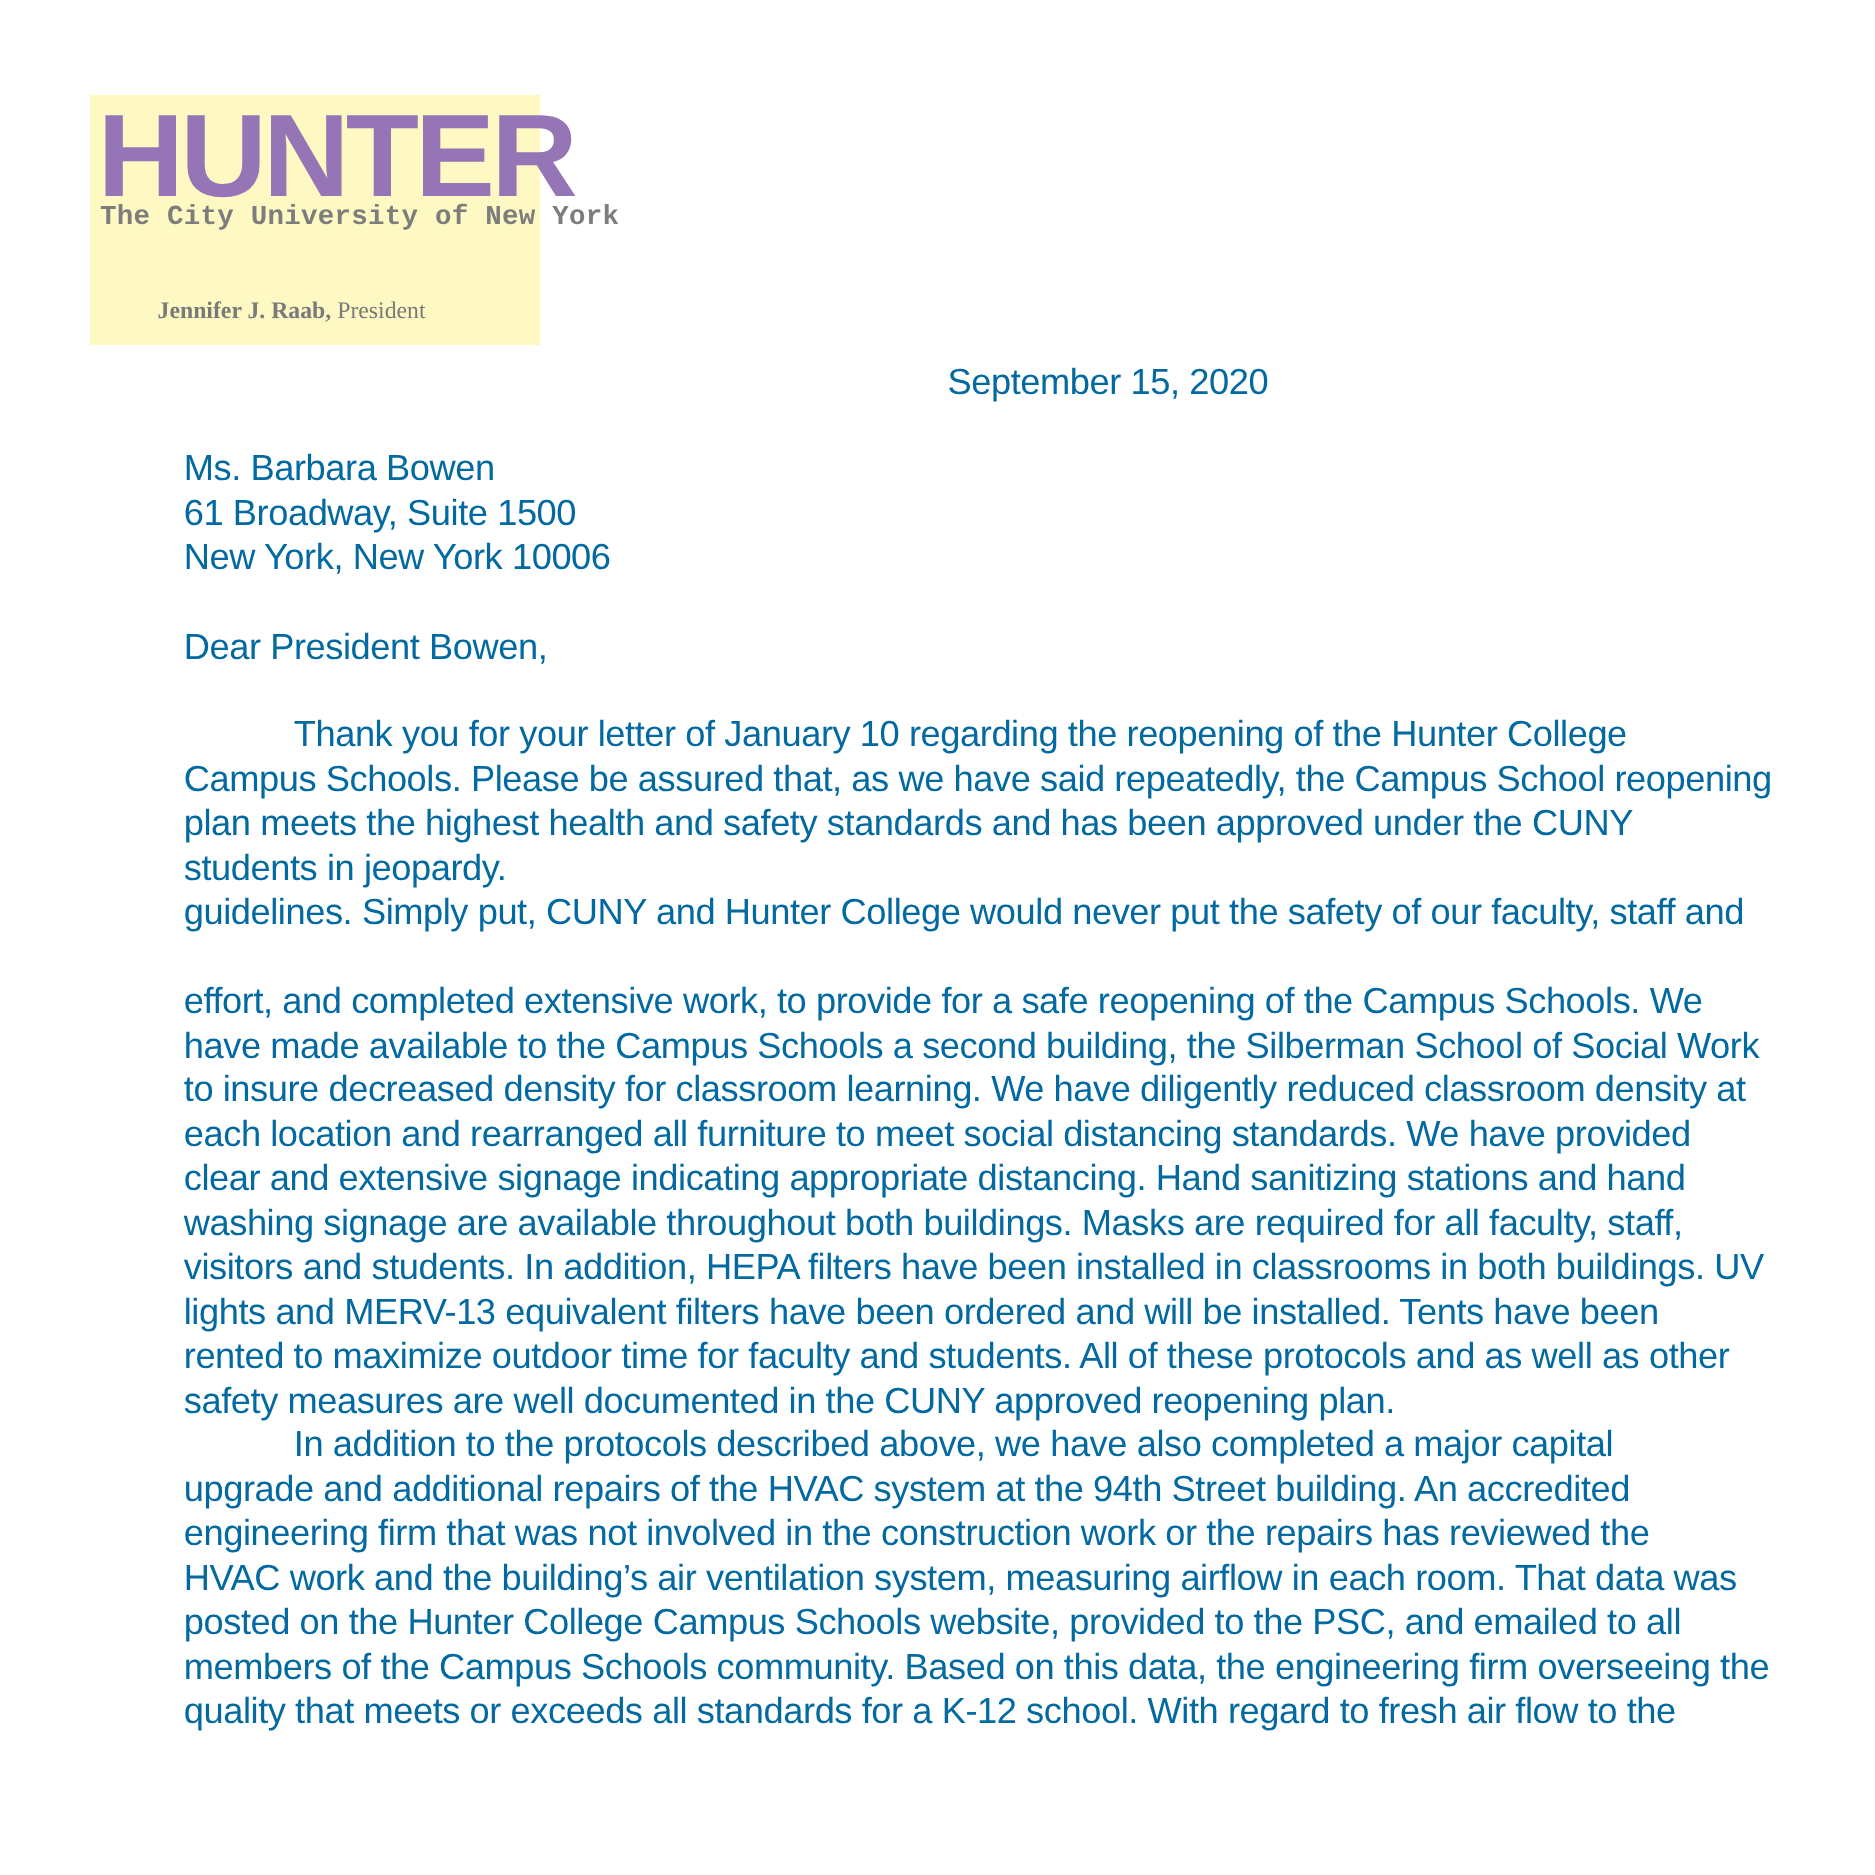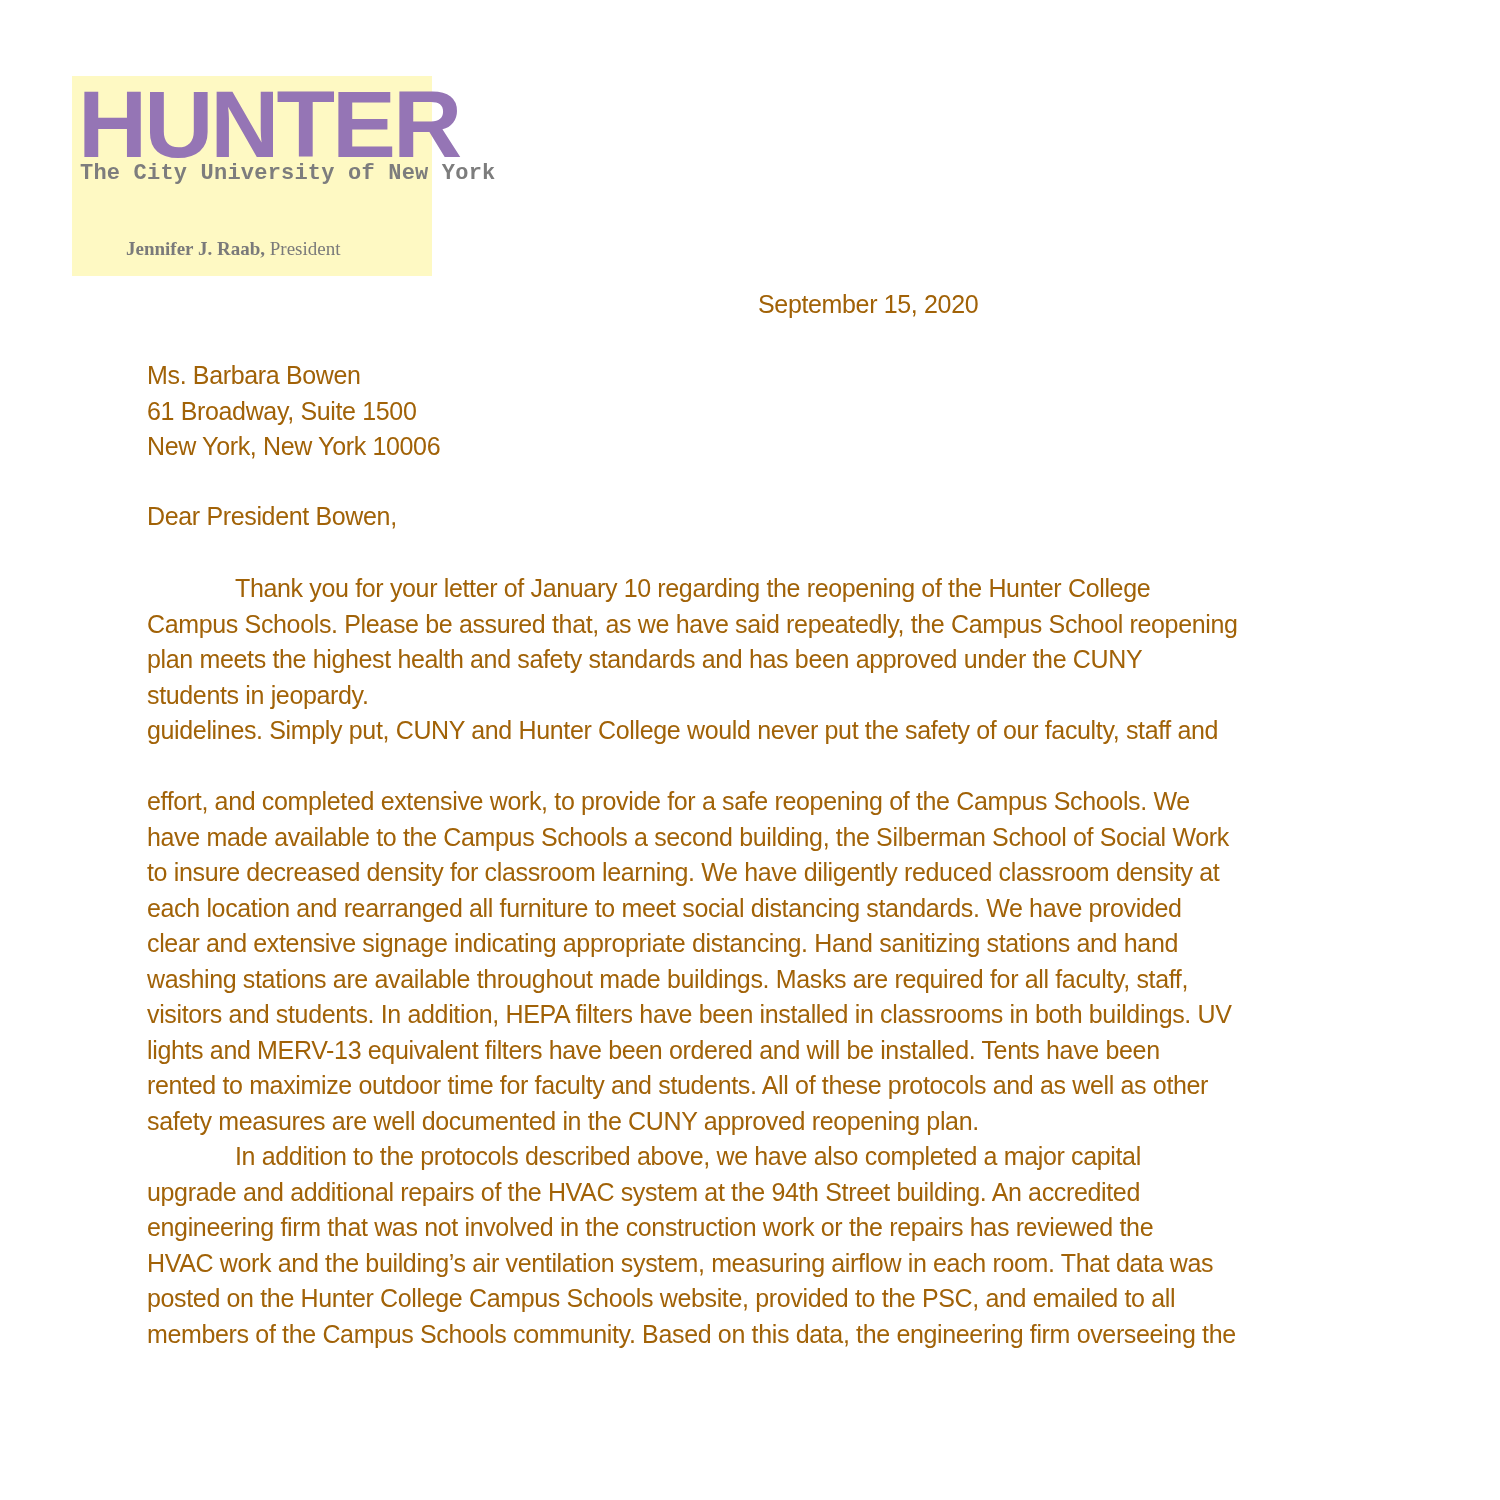--- a/index.html
+++ b/index.html
@@ -7,21 +7,21 @@
   .page { position: absolute; left: 0; top: 0; width: 1500px; height: 1500px; background: #fff; }
 
   .letterhead { position: absolute; left: 72px; top: 76px; width: 360px; height: 200px; background: #fef9c3; }
   .logo-word { position: absolute; left: 6px; top: 2px; font-family: "Liberation Sans", sans-serif; font-weight: 700;
     font-size: 94px; line-height: 94px; letter-spacing: -3px; transform: scaleX(1.02); transform-origin: left top; }
   .logo-sub { position: absolute; left: 8px; top: 85px; font-family: Liberation Mono, monospace; font-weight: 700;
     font-size: 22px; color: #7d7d7d; letter-spacing: 0.2px; white-space: nowrap; }
   .president { position: absolute; left: 54px; top: 162px; font-family: "Liberation Serif", serif; font-size: 19px; color: #7a7a7a; white-space: nowrap; }
   .president .name { font-weight: 700; }
 
-  .text { font-family: "Liberation Sans", sans-serif; font-size: 25px; color: #a16207; white-space: nowrap; letter-spacing: -0.35px; }
+  .text { font-family: "Liberation Sans", sans-serif; font-size: 29px; color: #0369a1; white-space: nowrap; letter-spacing: -0.35px; }
   .date { position: absolute; left: 758px; top: 290px; }
   .addr { position: absolute; left: 147px; top: 358px; line-height: 35.5px; }
   .salutation { position: absolute; left: 147px; top: 502px; }
   .para { position: absolute; left: 147px; line-height: 35.5px; }
   .para .line { display: block; height: 35.5px; }
   .para .line.first { padding-left: 88px; }
   .p1 { top: 571px; }
   .p2 { top: 784px; }
   .p3 { top: 1139px; }
 </style>
@@ -55,29 +55,30 @@
     <span class="line">students in jeopardy.</span>
     <span class="line">guidelines. Simply put, CUNY and Hunter College would never put the safety of our faculty, staff and</span>
   </div>
 
   <div class="text para p2">
     <span class="line">effort, and completed extensive work, to provide for a safe reopening of the Campus Schools. We</span>
     <span class="line">have made available to the Campus Schools a second building, the Silberman School of Social Work</span>
     <span class="line">to insure decreased density for classroom learning. We have diligently reduced classroom density at</span>
     <span class="line">each location and rearranged all furniture to meet social distancing standards. We have provided</span>
     <span class="line">clear and extensive signage indicating appropriate distancing. Hand sanitizing stations and hand</span>
-    <span class="line">washing stations are available throughout made buildings. Masks are required for all faculty, staff,</span>
+    <span class="line">washing signage are available throughout both buildings. Masks are required for all faculty, staff,</span>
     <span class="line">visitors and students. In addition, HEPA filters have been installed in classrooms in both buildings. UV</span>
     <span class="line">lights and MERV-13 equivalent filters have been ordered and will be installed. Tents have been</span>
     <span class="line">rented to maximize outdoor time for faculty and students. All of these protocols and as well as other</span>
     <span class="line">safety measures are well documented in the CUNY approved reopening plan.</span>
   </div>
 
   <div class="text para p3">
     <span class="line first">In addition to the protocols described above, we have also completed a major capital</span>
     <span class="line">upgrade and additional repairs of the HVAC system at the 94th Street building. An accredited</span>
     <span class="line">engineering firm that was not involved in the construction work or the repairs has reviewed the</span>
     <span class="line">HVAC work and the building’s air ventilation system, measuring airflow in each room. That data was</span>
     <span class="line">posted on the Hunter College Campus Schools website, provided to the PSC, and emailed to all</span>
     <span class="line">members of the Campus Schools community. Based on this data, the engineering firm overseeing the</span>
+    <span class="line">quality that meets or exceeds all standards for a K-12 school. With regard to fresh air flow to the</span>
   </div>
 
 </div>
 
 </body></html>

